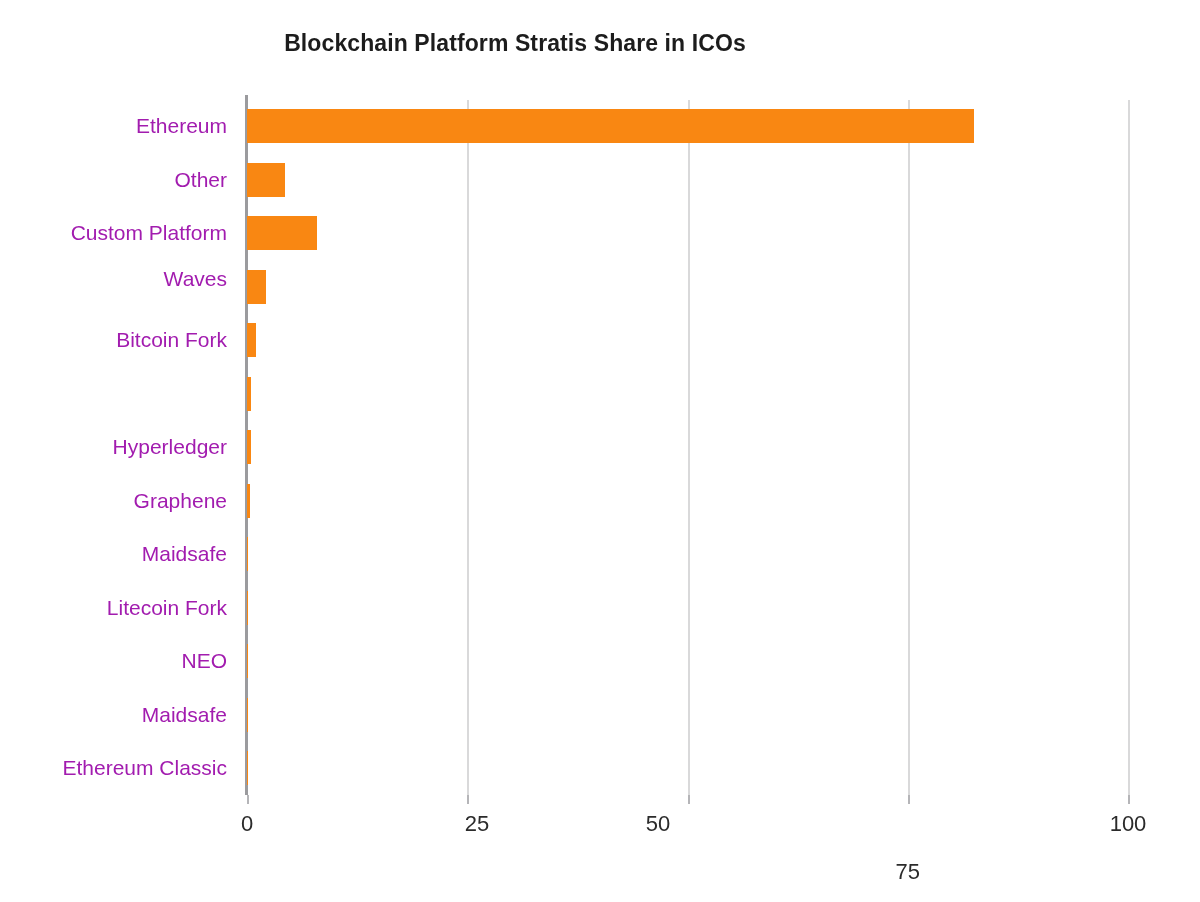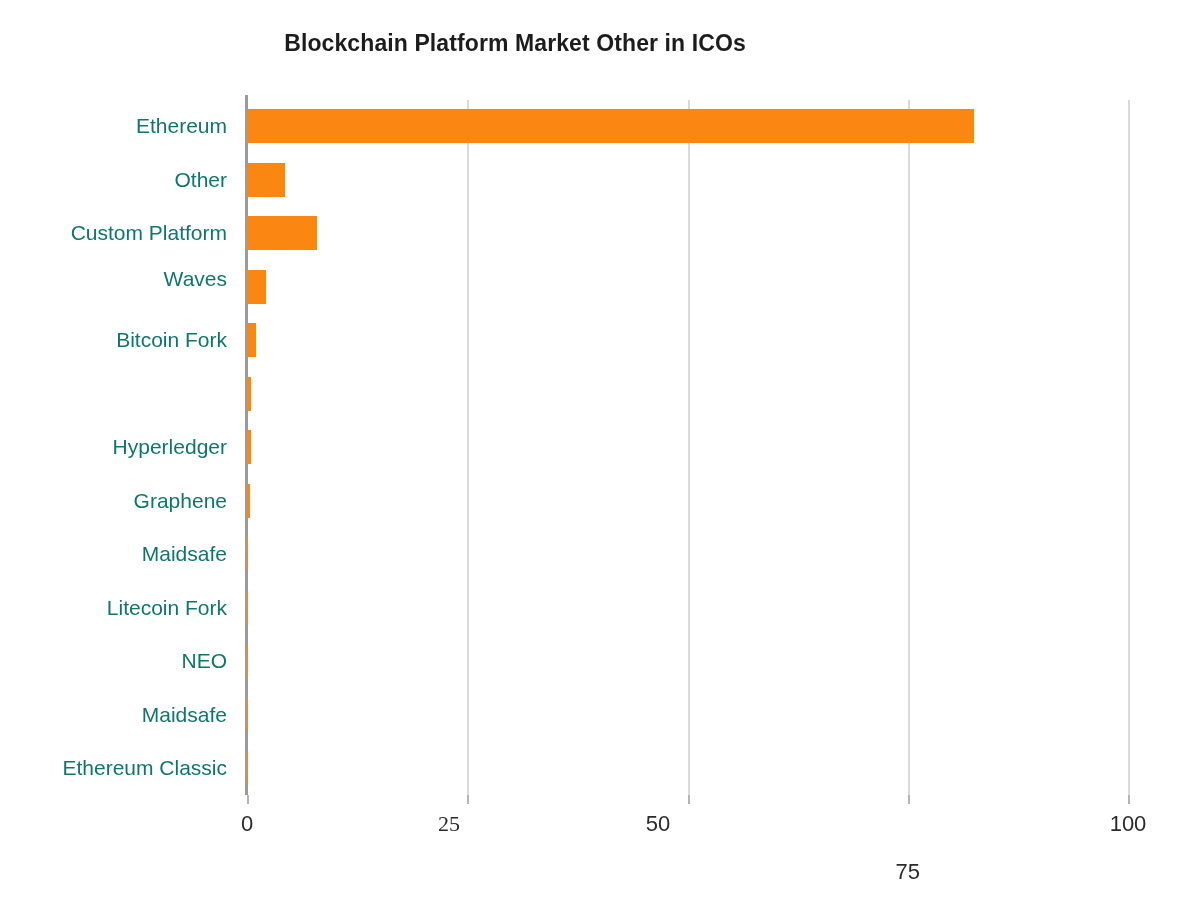--- a/index.html
+++ b/index.html
@@ -72,21 +72,21 @@
     top: 100px;
     width: 227px;
     height: 695px;
   }
   .ylabel {
     position: absolute;
     right: 0;
     width: 227px;
     text-align: right;
     font-size: 21px;
-    color: #0f766e;
+    color: #a21caf;
     line-height: 22px;
     height: 22px;
   }
 
   
   .xticks {
     position: absolute;
     left: 0;
     top: 795px;
     width: 1200px;
@@ -106,21 +106,21 @@
     font-size: 22px;
     color: #2b2b2b;
     white-space: nowrap;
   }
 </style>
 </head>
 <body>
 
 <div class="chart-root">
 
-  <div class="chart-title">Blockchain Platform Market Other in ICOs</div>
+  <div class="chart-title">Blockchain Platform Stratis Share in ICOs</div>
 
   <div class="ylabels">
       <div class="ylabel" style="top: 15px;">Ethereum</div>
       <div class="ylabel" style="top: 68.5px;">Other</div>
       <div class="ylabel" style="top: 122px;">Custom Platform</div>
       <div class="ylabel" style="top: 168px; text-align: right;">Waves</div>
       <div class="ylabel" style="top: 229px;">Bitcoin Fork</div>
       <div class="ylabel" style="top: 336px;">Hyperledger</div>
       <div class="ylabel" style="top: 389.5px;">Graphene</div>
       <div class="ylabel" style="top: 443px;">Maidsafe</div>
@@ -148,21 +148,21 @@
       <div class="bar" title="Litecoin Fork: 0.1" style="top: 490.5px; left: 0px; width: 0.881px; background: rgb(249, 135, 18);"></div>
       <div class="bar" title="NEO: 0.05" style="top: 544px; left: 0px; width: 0.4405px; background: rgb(249, 135, 18);"></div>
       <div class="bar" title="Rootstock: 0.05" style="top: 597.5px; left: 0px; width: 0.4405px; background: rgb(249, 135, 18);"></div>
       <div class="bar" title="Ethereum Classic: 0.05" style="top: 651px; left: 0px; width: 0.4405px; background: rgb(249, 135, 18);"></div>
     </div>
 
   <div class="xticks">
       <div class="xtick-mark" style="left: 247px;"></div>
       <div class="xtick-label" style="left: 247px;">0</div>
       <div class="xtick-mark" style="left: 467.25px;"></div>
-      <div class="xtick-label" style="left: 449px; font-family: Liberation Serif, serif;">25</div>
+      <div class="xtick-label" style="left: 477px;">25</div>
       <div class="xtick-mark" style="left: 687.5px;"></div>
       <div class="xtick-label" style="left: 658px;">50</div>
       <div class="xtick-mark" style="left: 907.75px;"></div>
       <div class="xtick-label" style="left: 907.75px; margin-top: 48px;">75</div>
       <div class="xtick-mark" style="left: 1128px;"></div>
       <div class="xtick-label" style="left: 1128px;">100</div>
     </div>
 
 </div>
 

